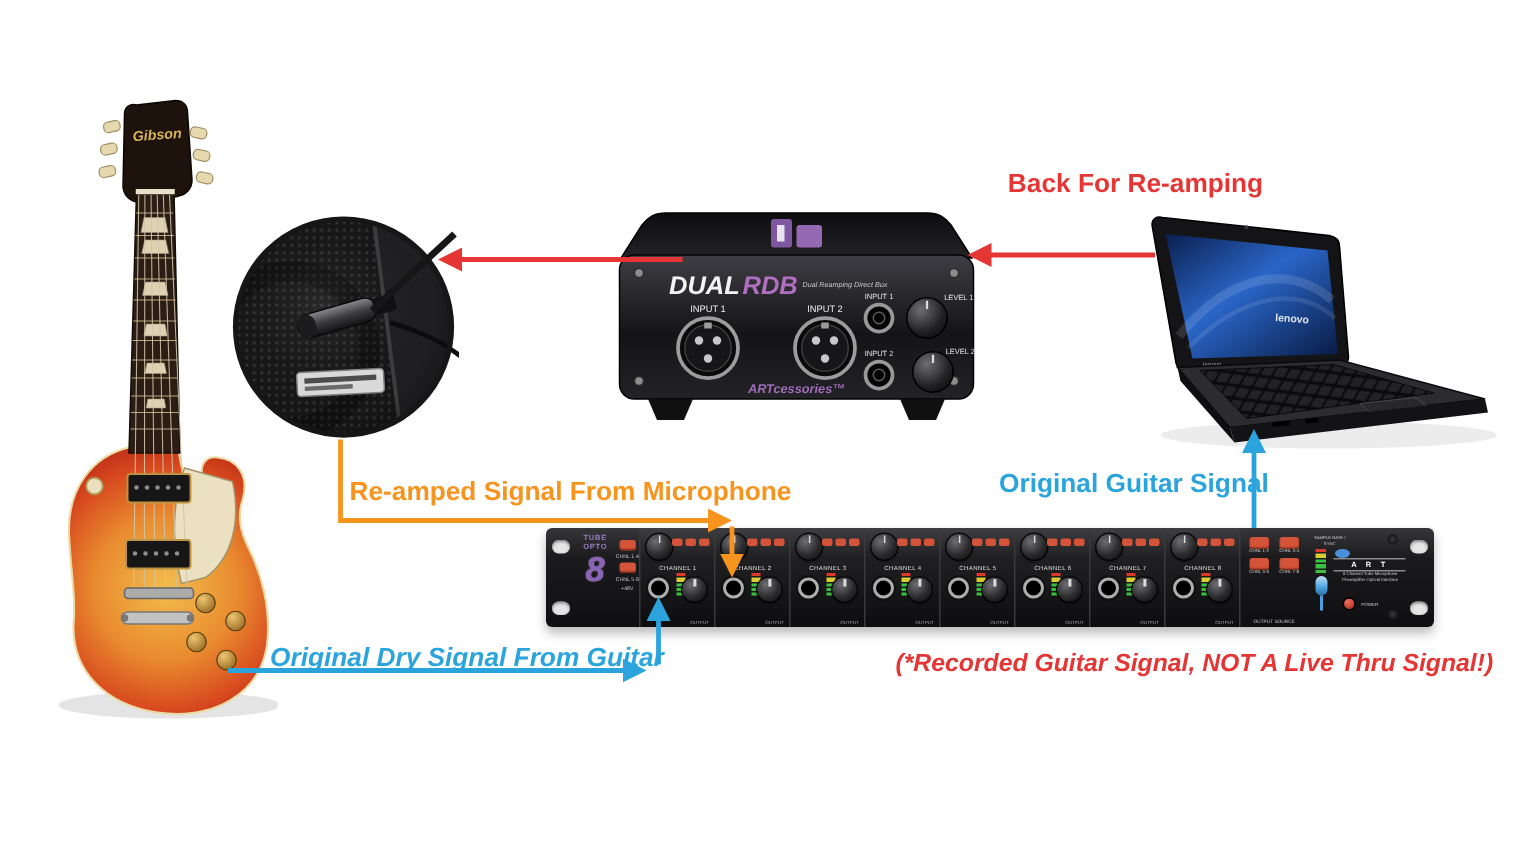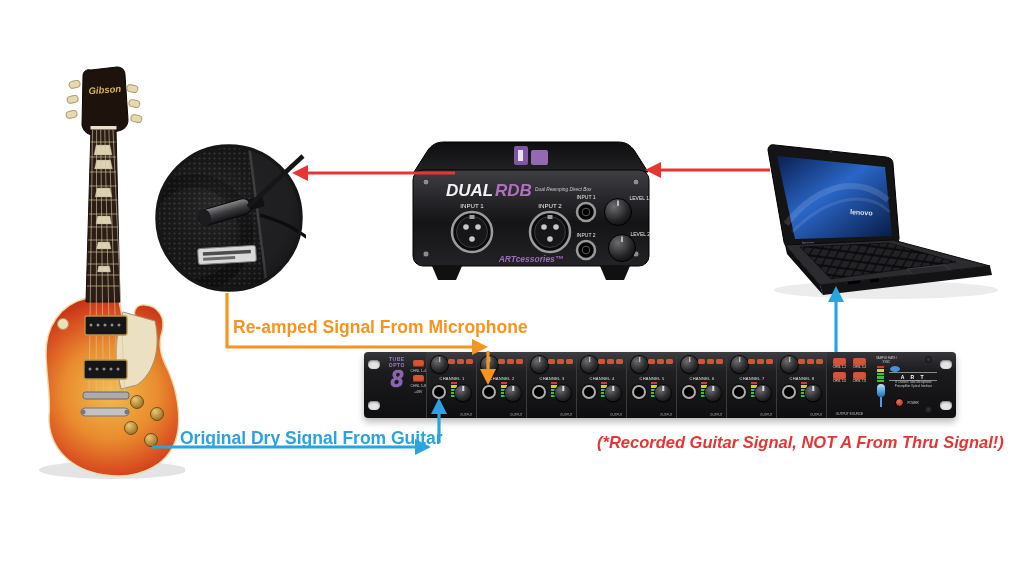--- a/index.html
+++ b/index.html
@@ -558,25 +558,27 @@
     <path class="l-red" d="M455,173 H306" marker-end="url(#ah-red)"></path>
     <path class="l-red" d="M770,170 H659" marker-end="url(#ah-red)"></path>
     <path class="l-orange" d="M227,293 V347 H474" marker-end="url(#ah-orange)"></path>
     <path class="l-orange" d="M488,351 V371" marker-end="url(#ah-orange)"></path>
     <path class="l-blue" d="M152,447 H417" marker-end="url(#ah-blue)"></path>
     <path class="l-blue" d="M439,443 V412" marker-end="url(#ah-blue)"></path>
     <path class="l-blue" d="M836,352 V300" marker-end="url(#ah-blue)"></path>
   </svg>
 
   <div class="lbl center c-red" style="left:622px;top:113px;width:270px;">
+    <div>Back For Re-amping</div>
   </div>
   <div class="lbl c-orange" style="left:233px;top:318px;">
     <span>Re-amped Signal From Microphone</span>
   </div>
-  <div class="lbl c-blue" style="left:180px;top:429px;">
+  <div class="lbl c-blue" style="left:180px;top:429px;font-style:italic;">
     <span>Original Dry Signal From Guitar</span>
   </div>
   <div class="lbl center c-blue" style="left:666px;top:313px;width:178px;">
+    <div>Original Guitar Signal</div>
   </div>
   <div class="lbl center c-red note" style="left:597px;top:434px;width:350px;">
-    <span>(*Recorded Guitar Signal, NOT A From Thru Signal!)</span>
+    <span>(*Recorded Guitar Signal, NOT A Live Thru Signal!)</span>
   </div>
 </div>
 
 </body></html>

